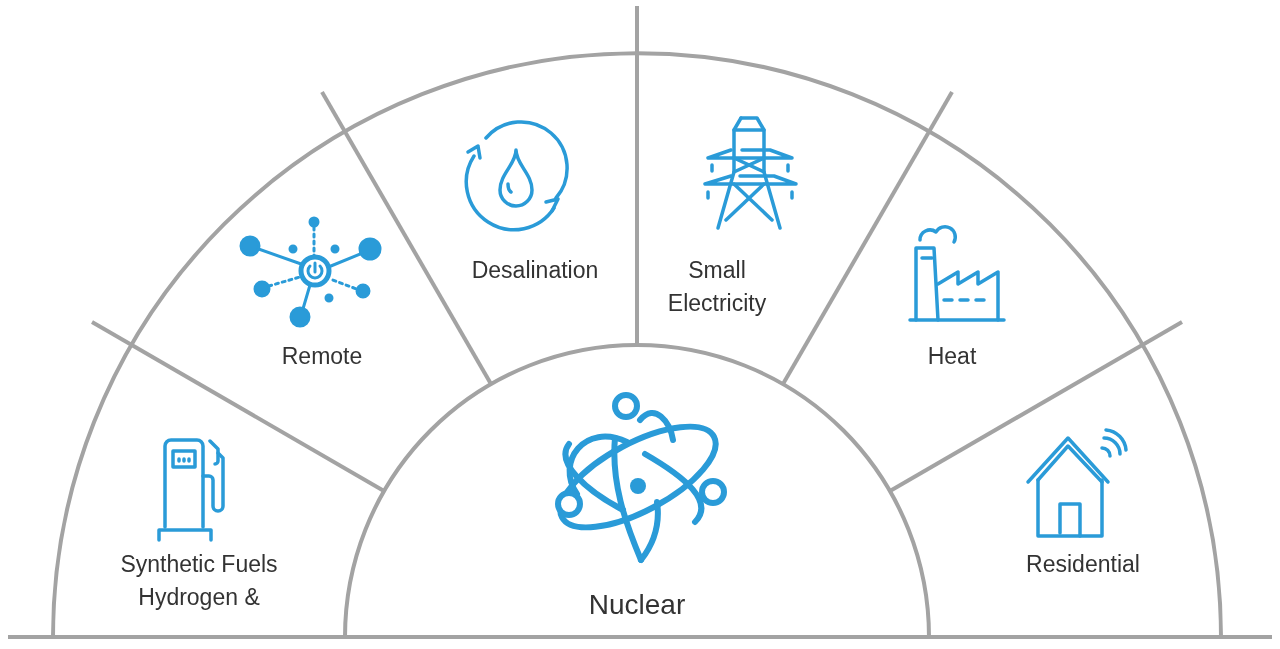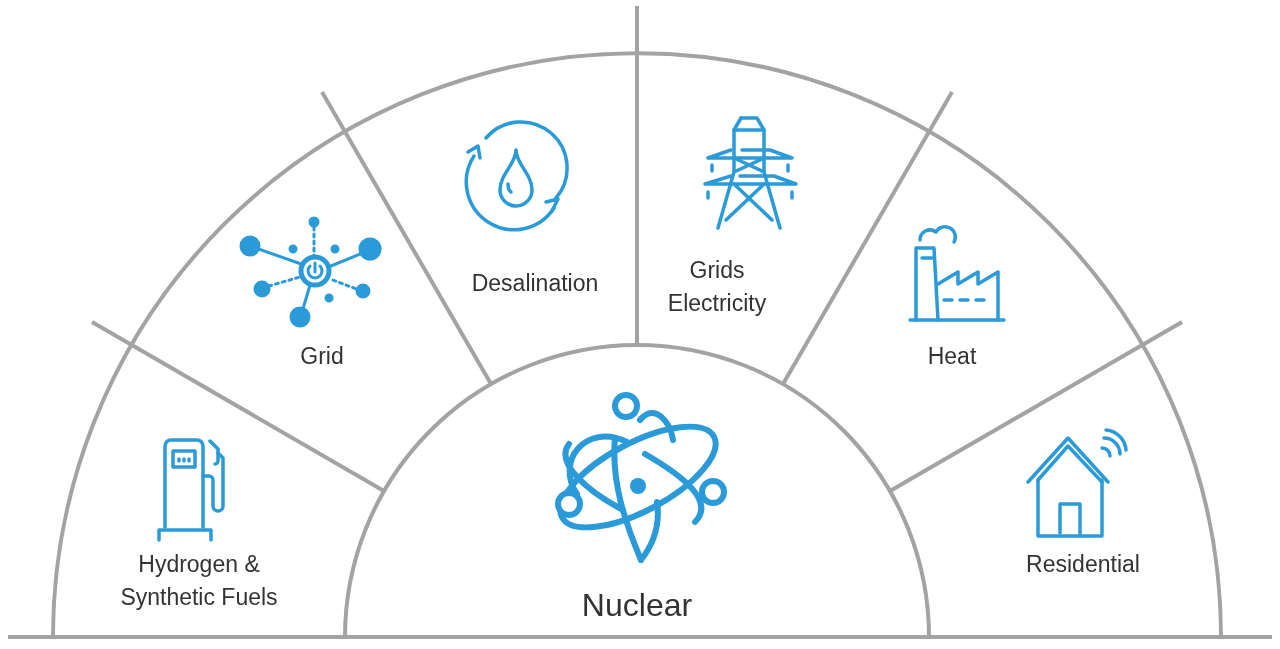--- a/index.html
+++ b/index.html
@@ -1,19 +1,19 @@
 <!DOCTYPE html>
 <html><head>
   <meta charset="utf-8">
   <style>
     html, body { margin: 0; padding: 0; background: #ffffff; }
     body { width: 1280px; height: 649px; overflow: hidden; position: relative; font-family: "Liberation Sans", sans-serif; }
     svg.diagram { position: absolute; left: 0; top: 0; }
     .label { position: absolute; color: #333333; font-size: 23px; line-height: 33px; text-align: center; white-space: nowrap; transform: translateX(-50%); }
-    .label.center { font-size: 32px; line-height: 34px; }
+    .label.center { font-size: 28px; line-height: 34px; }
     .icon { position: absolute; }
     .icon svg { display: block; overflow: visible; }
   </style>
 </head>
 <body>
 
 <svg class="diagram" width="1280" height="649" viewBox="0 0 1280 649">
   <g fill="none" stroke="#a3a3a3" stroke-width="4" stroke-linecap="butt">
 
     <line x1="8" y1="637" x2="1272" y2="637"></line>
@@ -36,22 +36,22 @@
     <rect x="18" y="17" width="22" height="16"></rect>
     <line x1="24" y1="25" x2="24" y2="27"></line>
       <line x1="29" y1="25" x2="29" y2="27"></line>
       <line x1="34" y1="25" x2="34" y2="27"></line>
     <path d="M4 106 V96 H56 V106"></path>
     <path d="M48 42 h6 a4 4 0 0 1 4 4 v26 a5 5 0 0 0 10 0 V24 l-5 -5 v-4 l-8 -8"></path>
     <path d="M63 19 v8 a3 3 0 0 1 -3 3"></path>
   </svg>
 </div>
 <div class="label" style="left:199px;top:548px;">
+  <div>Synthetic Fuels</div>
   <div>Hydrogen &amp;</div>
-  <div>Synthetic Fuels</div>
 </div>
 
 <div class="icon" style="left:234px;top:213px;">
   <svg width="150" height="115" viewBox="0 0 150 115" fill="#2a9bd8" stroke="#2a9bd8" stroke-width="3" stroke-linecap="round">
     <g fill="none">
       <line x1="16" y1="33" x2="70" y2="52"></line>
       <line x1="136" y1="37" x2="92" y2="55"></line>
       <line x1="66" y1="106" x2="76" y2="72"></line>
       <line x1="80" y1="14" x2="80" y2="44" stroke-dasharray="3 4"></line>
       <line x1="28" y1="75" x2="66" y2="64" stroke-dasharray="3 4"></line>
@@ -65,34 +65,34 @@
     <circle cx="80" cy="9" r="4"></circle>
     <circle cx="59" cy="36" r="3"></circle>
     <circle cx="101" cy="36" r="3"></circle>
     <circle cx="95" cy="85" r="3"></circle>
     <circle cx="81" cy="58" r="14" fill="#ffffff" stroke-width="5"></circle>
     <path d="M76 53 a7 7 0 1 0 10 0" fill="none" stroke-width="3"></path>
     <line x1="81" y1="50" x2="81" y2="59" stroke-width="3"></line>
   </svg>
 </div>
 <div class="label" style="left:322px;top:340px;">
-  <div>Grid</div>
+  <div>Remote</div>
 </div>
 
 <div class="icon" style="left:456px;top:124px;">
   <svg width="110" height="110" viewBox="0 0 110 110" fill="none" stroke="#2a9bd8" stroke-width="3.5" stroke-linecap="round" stroke-linejoin="round">
     <path d="M18 32 A44 44 0 0 0 98 84"></path>
     <path d="M12 28 l10 -6 l2 12"></path>
     <path d="M30 14 A44 44 0 0 1 100 74"></path>
     <path d="M90 78 l12 -3 l-6 12"></path>
     <path d="M60 26 C60 40 44 50 44 66 a16 16 0 0 0 32 0 C76 50 60 40 60 26 Z"></path>
     <path d="M52 60 q0 6 3 8"></path>
   </svg>
 </div>
-<div class="label" style="left:535px;top:267px;">
+<div class="label" style="left:535px;top:254px;">
   <div>Desalination</div>
 </div>
 
 <div class="icon" style="left:700px;top:110px;">
   <svg width="100" height="125" viewBox="0 0 100 125" fill="none" stroke="#2a9bd8" stroke-width="3.5" stroke-linecap="round" stroke-linejoin="round">
     <path d="M41 8 H57 L64 20 V62 L80 118"></path>
     <path d="M41 8 L34 20 V62 L18 118"></path>
     <line x1="34" y1="20" x2="64" y2="20"></line>
     <path d="M31 40 L8 48 H92 L70 40 H42"></path>
     <path d="M31 66 L5 74 H96 L74 66 H40"></path>
@@ -100,21 +100,21 @@
     <line x1="64" y1="48" x2="34" y2="62"></line>
     <line x1="34" y1="74" x2="72" y2="110"></line>
     <line x1="64" y1="74" x2="26" y2="110"></line>
     <line x1="12" y1="55" x2="12" y2="61"></line>
     <line x1="88" y1="55" x2="88" y2="61"></line>
     <line x1="8" y1="82" x2="8" y2="88"></line>
     <line x1="92" y1="82" x2="92" y2="88"></line>
   </svg>
 </div>
 <div class="label" style="left:717px;top:254px;">
-  <div>Grids</div>
+  <div>Small</div>
   <div>Electricity</div>
 </div>
 
 <div class="icon" style="left:908px;top:212px;">
   <svg width="100" height="115" viewBox="0 0 100 115" fill="none" stroke="#2a9bd8" stroke-width="3.5" stroke-linecap="round" stroke-linejoin="round">
     <path d="M12 28 a10 10 0 0 1 16 -8 a10 10 0 1 1 18 10"></path>
     <path d="M8 108 V36 H26 L30 108"></path>
     <line x1="14" y1="46" x2="24" y2="46"></line>
     <path d="M30 72 L50 60 V72 L70 60 V72 L90 60 V108"></path>
     <line x1="36" y1="88" x2="44" y2="88"></line>

